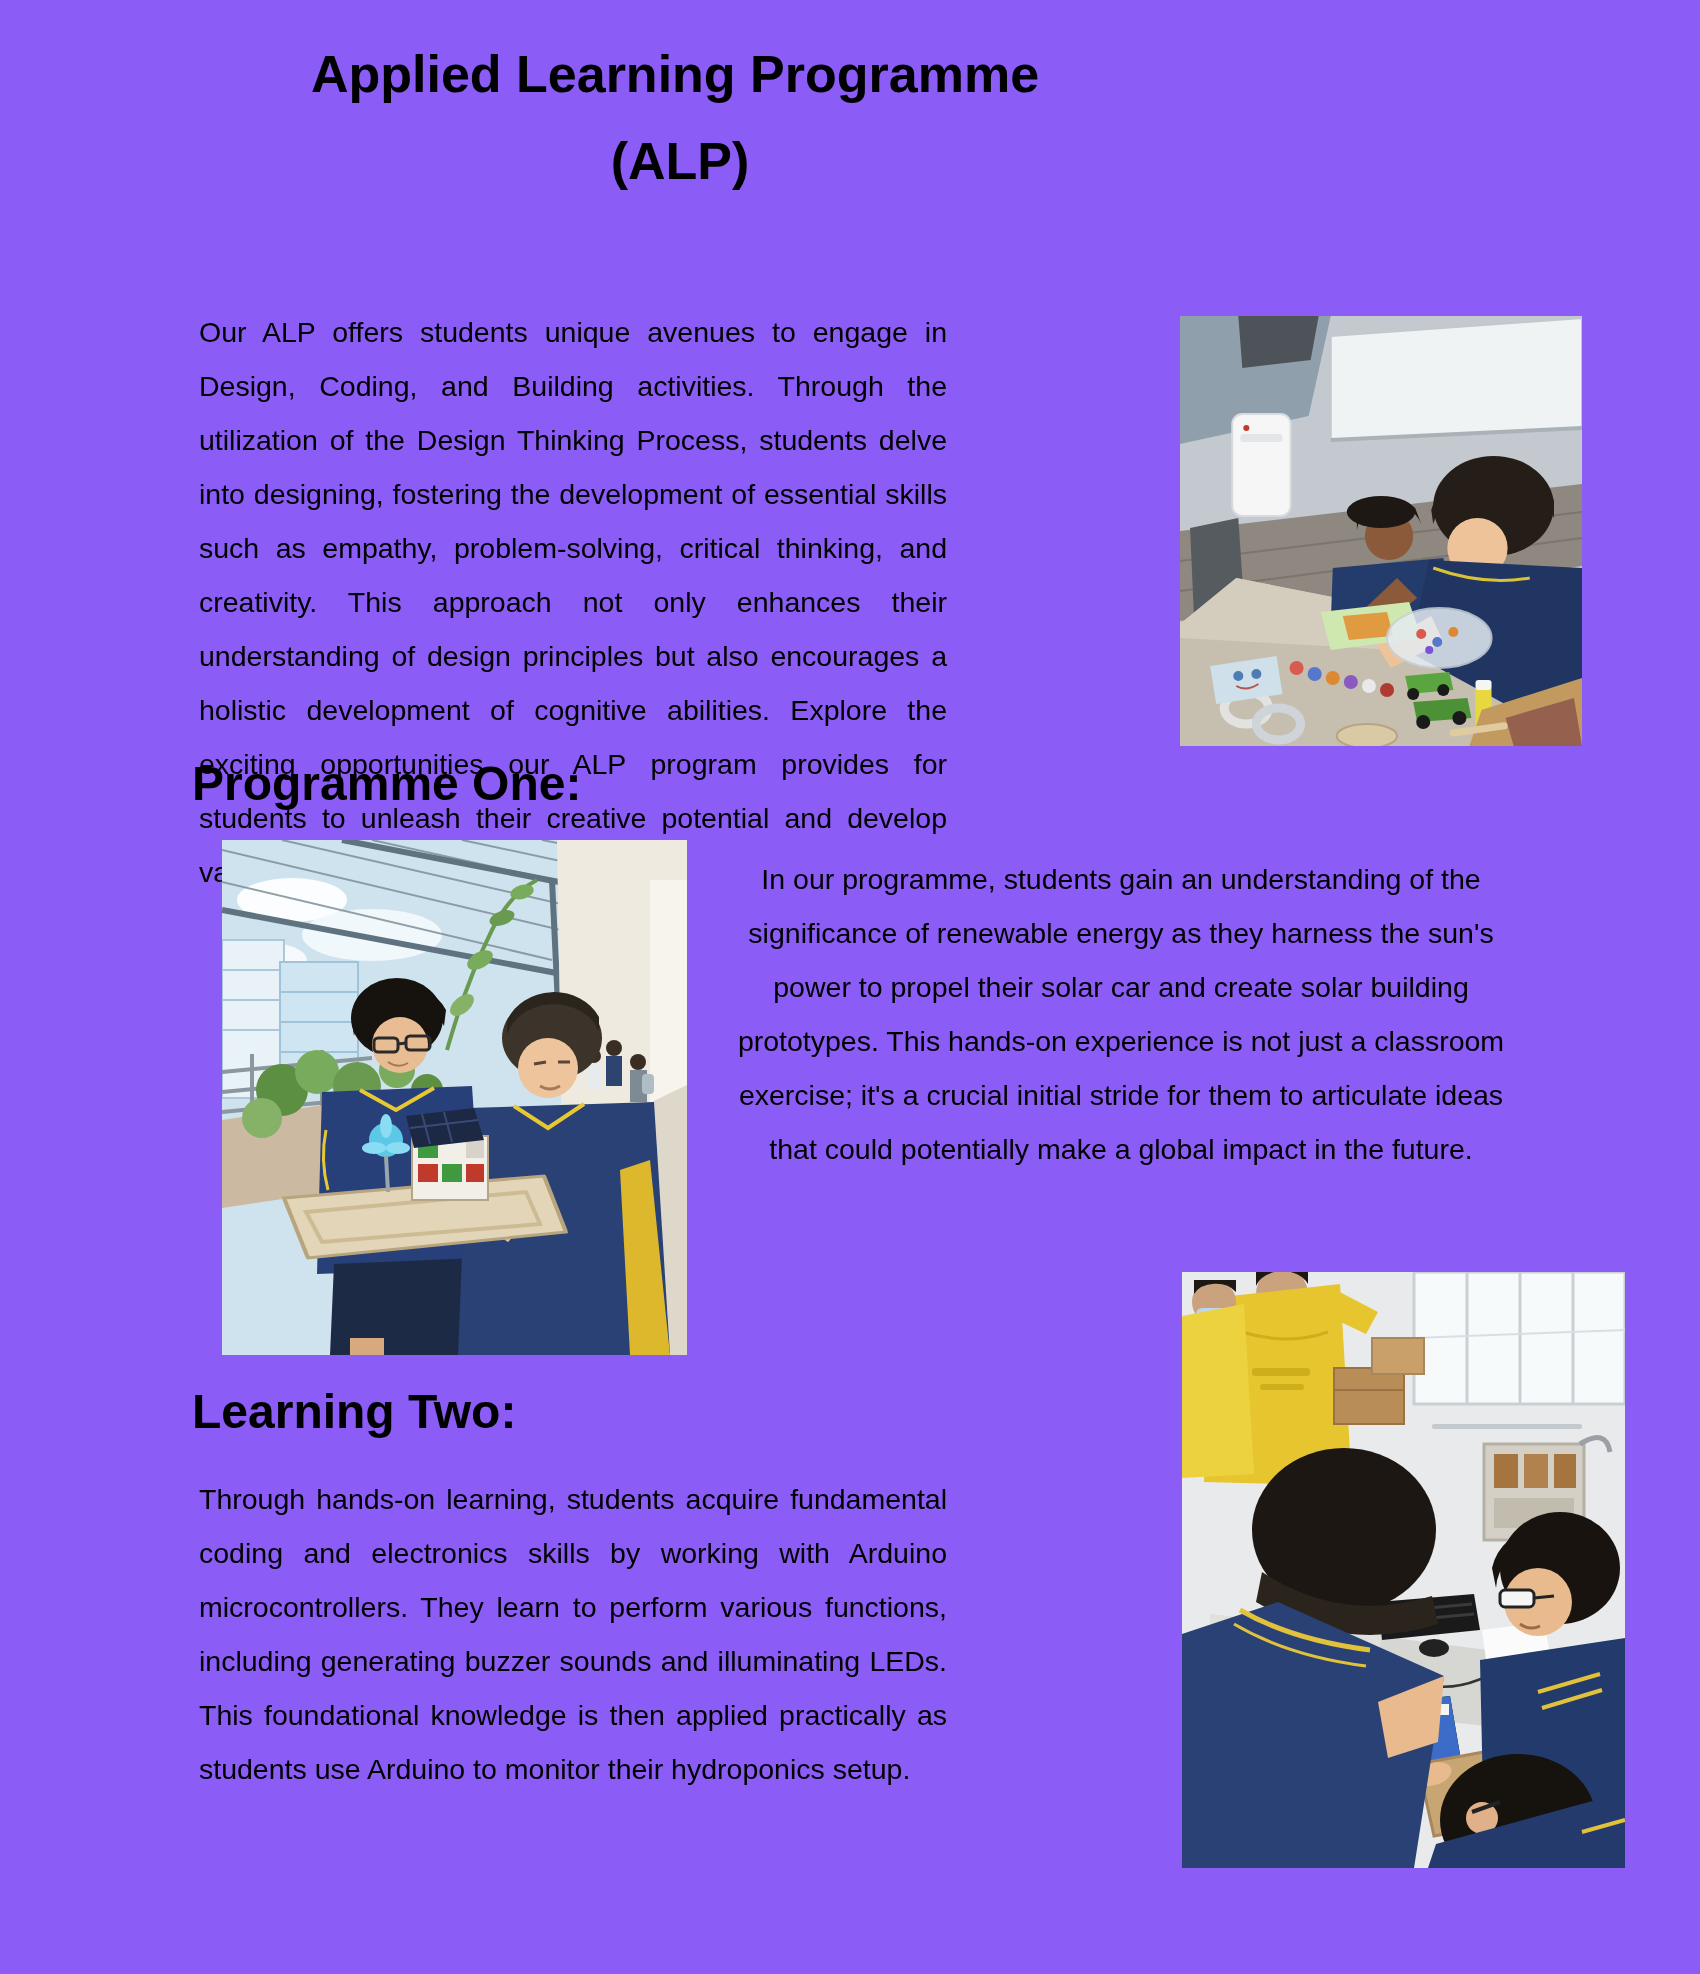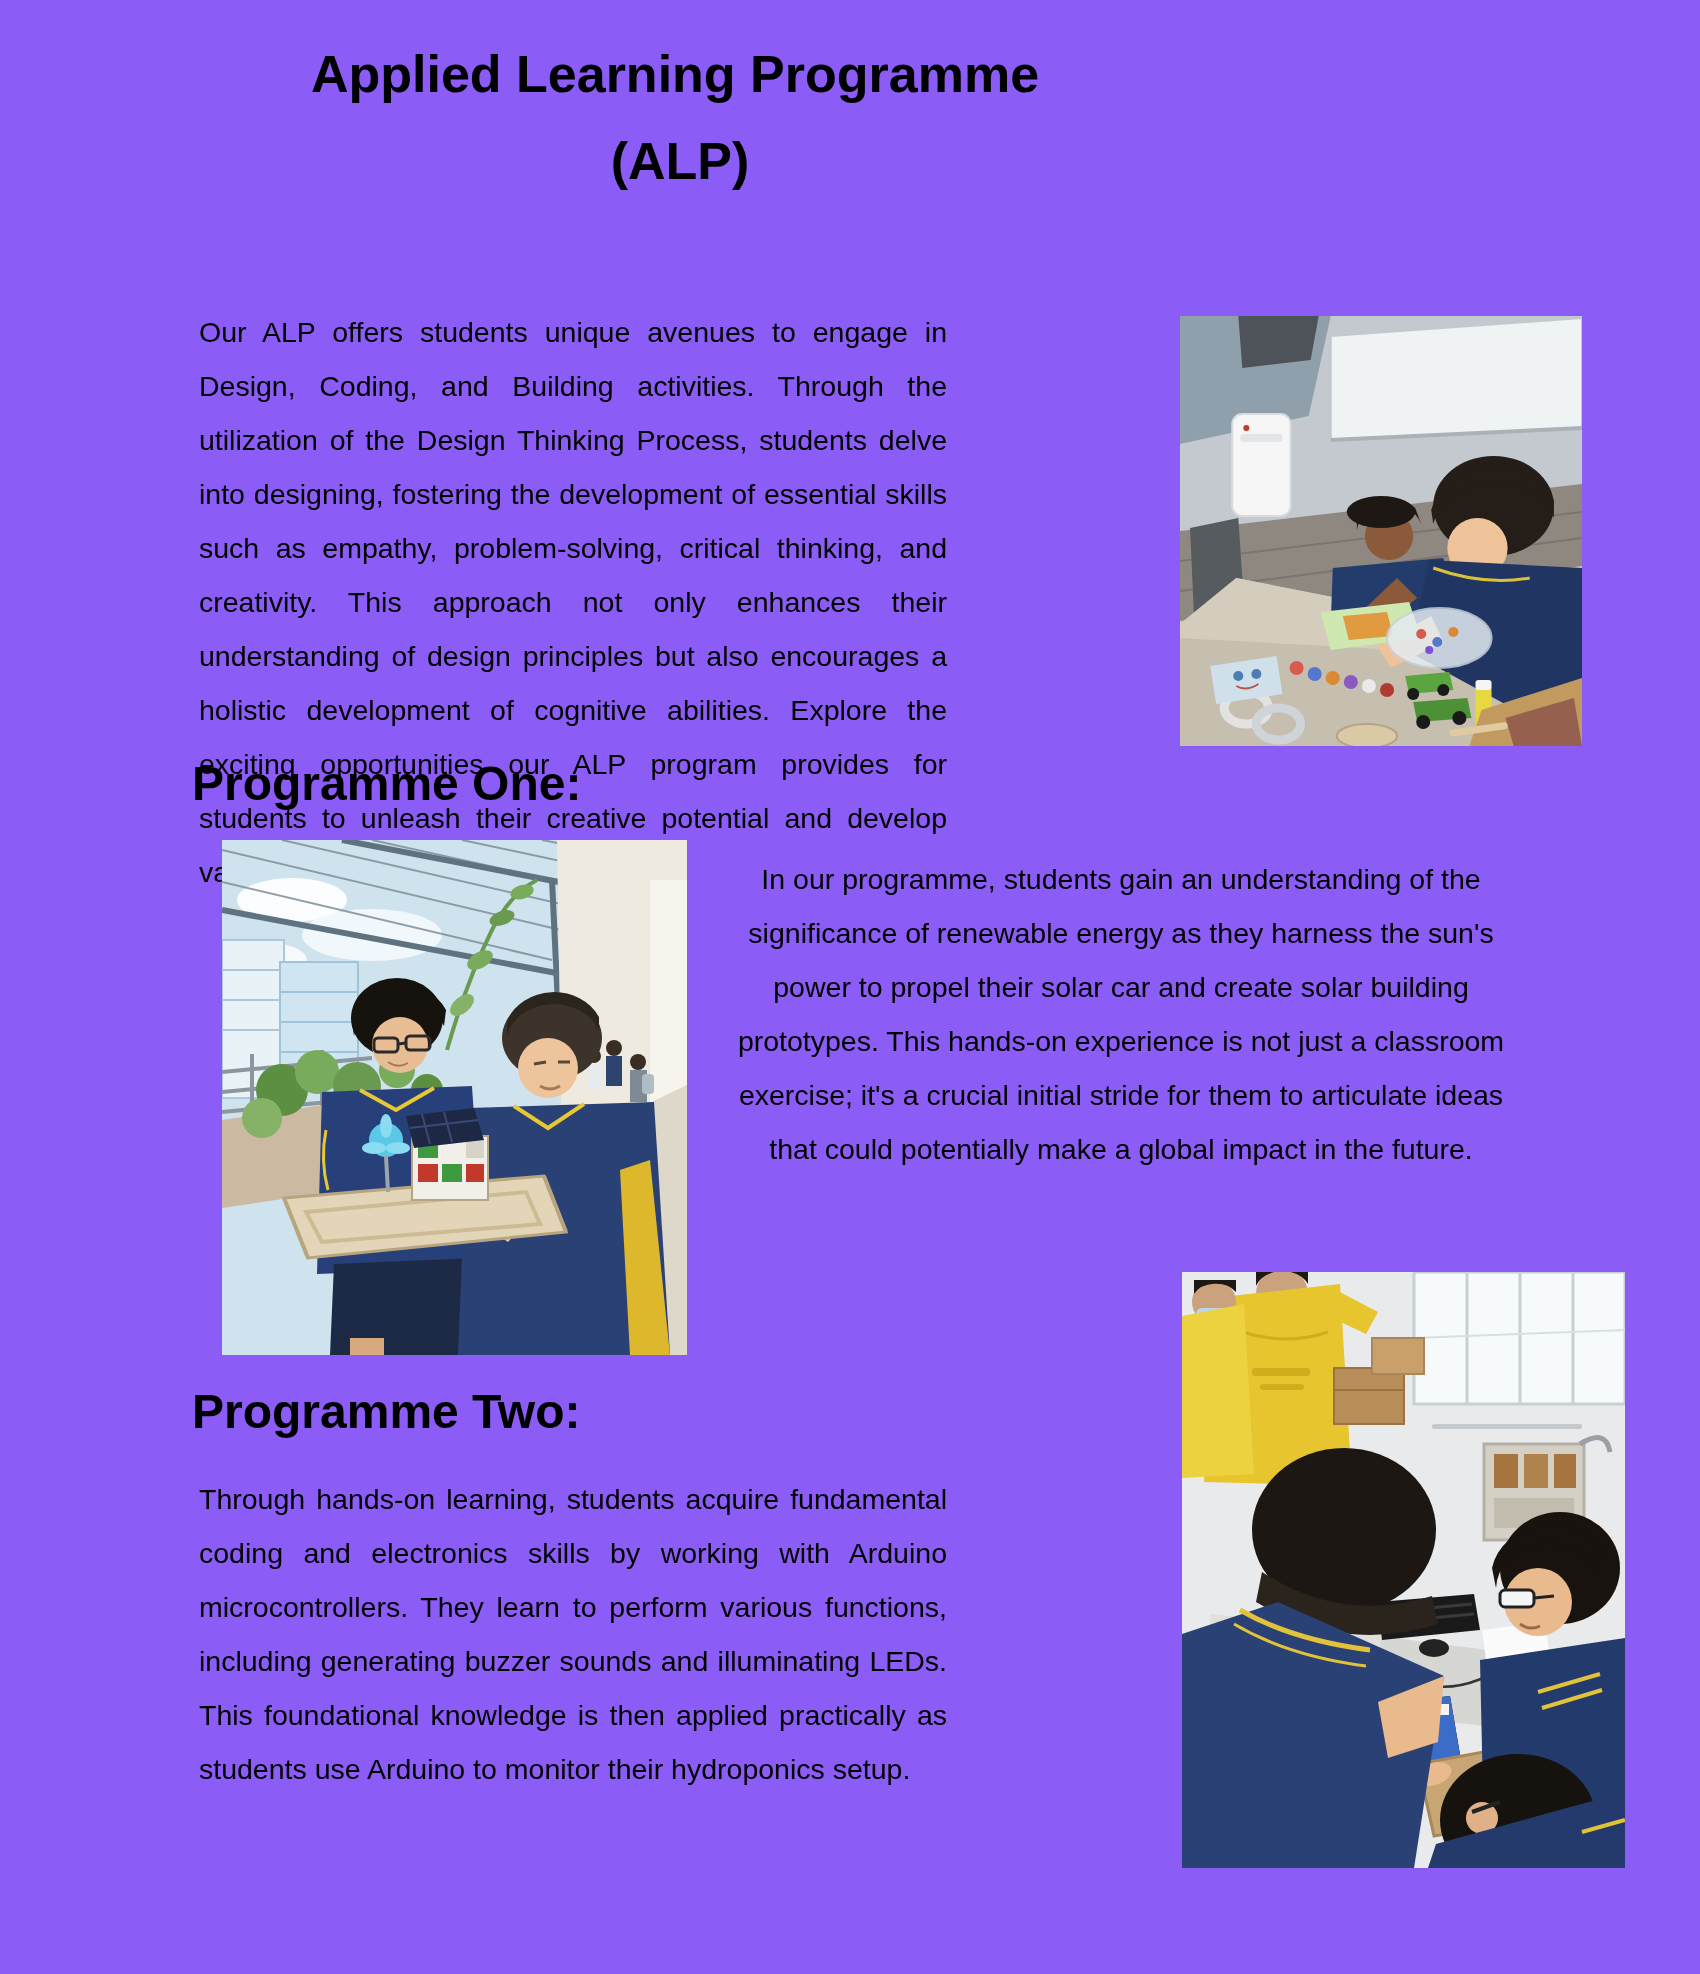--- a/index.html
+++ b/index.html
@@ -229,21 +229,21 @@
         <ellipse cx="164" cy="286" rx="6" ry="12" fill="#8adcf2"></ellipse>
         <ellipse cx="152" cy="308" rx="12" ry="6" fill="#8adcf2"></ellipse>
         <ellipse cx="176" cy="308" rx="12" ry="6" fill="#8adcf2"></ellipse>
         <line x1="164" y1="316" x2="166" y2="352" stroke="#9aa5ad" stroke-width="4"></line>
       </g>
     </svg>
   </figure>
 
   <p class="body-text sec1-text">In our programme, students gain an understanding of the significance of renewable energy as they harness the sun's power to propel their solar car and create solar building prototypes. This hands-on experience is not just a classroom exercise; it's a crucial initial stride for them to articulate ideas that could potentially make a global impact in the future.</p>
 
-  <h2 class="sec-heading h-sec2">Programme Two:</h2>
+  <h2 class="sec-heading h-sec2">Learning Two:</h2>
 
   <p class="body-text sec2-text">Through hands-on learning, students acquire fundamental coding and electronics skills by working with Arduino microcontrollers. They learn to perform various functions, including generating buzzer sounds and illuminating LEDs. This foundational knowledge is then applied practically as students use Arduino to monitor their hydroponics setup.</p>
 
   <figure class="photo photo3" role="img" aria-label="Students in navy and yellow school shirts examining an electronics and Arduino project at a classroom table">
     <svg viewBox="0 0 443 596" preserveAspectRatio="none">
       <rect x="0" y="0" width="443" height="596" fill="#e9eaeb"></rect>
       <rect x="232" y="0" width="211" height="132" fill="#f7fafb" stroke="#c8d0d5" stroke-width="3"></rect>
       <line x1="285" y1="0" x2="285" y2="132" stroke="#c8d0d5" stroke-width="3"></line>
       <line x1="338" y1="0" x2="338" y2="132" stroke="#c8d0d5" stroke-width="3"></line>
       <line x1="391" y1="0" x2="391" y2="132" stroke="#c8d0d5" stroke-width="3"></line>

